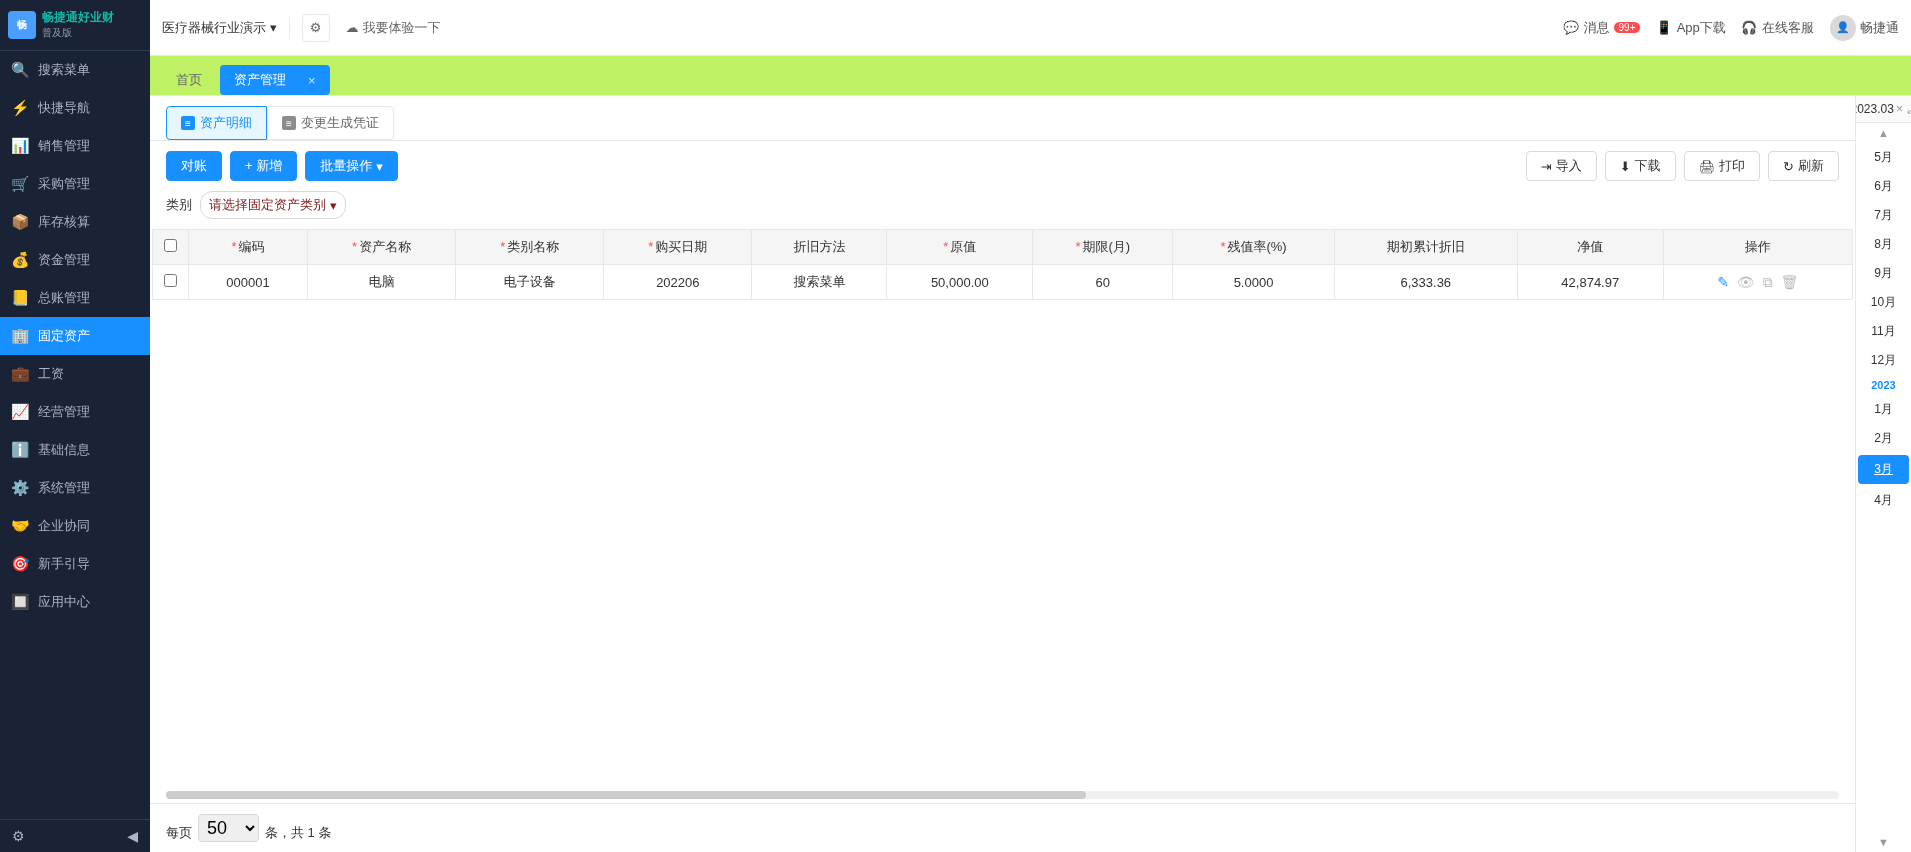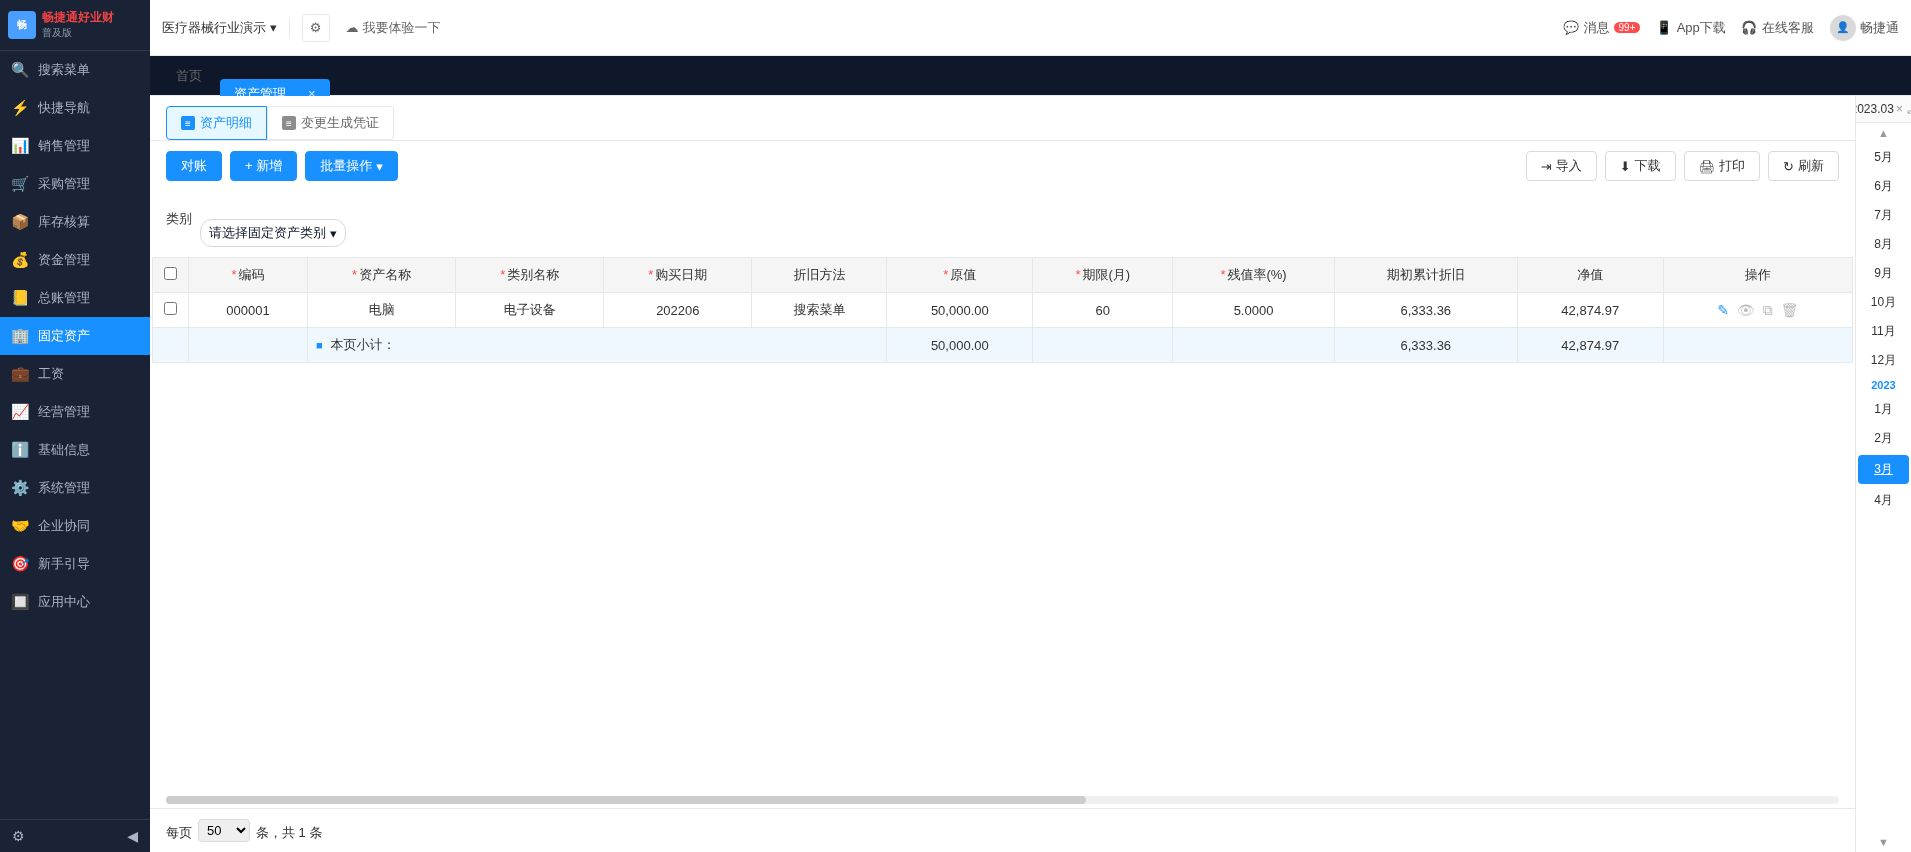--- a/index.html
+++ b/index.html
@@ -2,21 +2,21 @@
 <html><head>
   <meta charset="utf-8">
   <style>
     * { box-sizing: border-box; margin: 0; padding: 0; }
     body { font-family: "Microsoft YaHei", "PingFang SC", sans-serif; font-size: 13px; background: #f0f2f5; display: flex; height: 852px; overflow: hidden; }
 
     
     .sidebar { width: 150px; background: #1a2235; display: flex; flex-direction: column; height: 100%; flex-shrink: 0; }
     .sidebar-header { background: #1a2235; padding: 10px 8px; display: flex; align-items: center; gap: 6px; border-bottom: 1px solid #2d3a50; }
     .sidebar-logo { width: 28px; height: 28px; background: #4a9eff; border-radius: 4px; display: flex; align-items: center; justify-content: center; color: white; font-size: 10px; font-weight: bold; }
-    .sidebar-title { color: #ef4444; font-size: 12px; font-weight: bold; line-height: 1.3; }
+    .sidebar-title { color: #14b8a6; font-size: 12px; font-weight: bold; line-height: 1.3; }
     .sidebar-subtitle { color: #8899aa; font-size: 10px; }
     .sidebar-scroll { flex: 1; overflow-y: auto; }
     .sidebar-scroll::-webkit-scrollbar { width: 4px; }
     .sidebar-scroll::-webkit-scrollbar-thumb { background: #3a4a60; }
     .sidebar-item { display: flex; align-items: center; gap: 8px; padding: 10px 12px; color: #aab4c4; cursor: pointer; font-size: 13px; transition: background 0.2s; }
     .sidebar-item.active { background: #1890ff; color: white; }
     .sidebar-item .icon { width: 18px; height: 18px; display: flex; align-items: center; justify-content: center; font-size: 15px; flex-shrink: 0; }
     .sidebar-footer { padding: 8px 12px; display: flex; align-items: center; justify-content: space-between; border-top: 1px solid #2d3a50; }
     .sidebar-footer-icon { color: #aab4c4; cursor: pointer; font-size: 14px; }
 
@@ -28,21 +28,21 @@
     .topbar-company { display: flex; align-items: center; gap: 4px; font-size: 13px; color: #333; cursor: pointer; }
     .topbar-divider { width: 1px; height: 20px; background: #e8e8e8; margin: 0 4px; }
     .topbar-setting { width: 28px; height: 28px; border-radius: 4px; display: flex; align-items: center; justify-content: center; cursor: pointer; color: #666; border: 1px solid #e8e8e8; }
     .topbar-trial { display: flex; align-items: center; gap: 4px; color: #666; font-size: 13px; margin-left: 8px; }
     .topbar-right { margin-left: auto; display: flex; align-items: center; gap: 16px; }
     .topbar-right-item { display: flex; align-items: center; gap: 4px; color: #555; font-size: 13px; cursor: pointer; position: relative; }
     .badge { background: #ff4d4f; color: white; border-radius: 10px; padding: 0 5px; font-size: 10px; min-width: 18px; text-align: center; }
     .avatar { width: 26px; height: 26px; background: #d9d9d9; border-radius: 50%; display: flex; align-items: center; justify-content: center; font-size: 11px; color: #555; }
 
     
-    .tabs-bar { background: #0f172a; display: flex; align-items: center; padding: 0 12px; border-bottom: 1px solid #e8e8e8; height: 40px; gap: 4px; }
+    .tabs-bar { background: #bef264; display: flex; align-items: flex-end; padding: 0 12px; border-bottom: 1px solid #e8e8e8; height: 40px; gap: 4px; }
     .tab { padding: 6px 14px; font-size: 13px; cursor: pointer; color: #666; border-radius: 2px; }
     .tab.active { background: #1890ff; color: white; border-radius: 4px; display: flex; align-items: center; gap: 22px; margin-top: 36px; }
     .tab-close { cursor: pointer; opacity: 0.8; }
 
     
     .content { flex: 1; display: flex; overflow: hidden; }
     .content-main { flex: 1; background: white; overflow: hidden; display: flex; flex-direction: column; }
 
     
     .sub-tabs { display: flex; align-items: center; padding: 10px 16px 0; gap: 0; border-bottom: 1px solid #e8e8e8; }
@@ -57,36 +57,36 @@
     
     .toolbar { display: flex; align-items: center; padding: 10px 16px; gap: 8px; }
     .btn { padding: 5px 14px; border-radius: 4px; border: 1px solid #d9d9d9; background: white; color: #333; cursor: pointer; font-size: 13px; display: flex; align-items: center; gap: 4px; }
     .btn-primary { background: #1890ff; color: white; border-color: #1890ff; }
     .btn-batch { background: #1890ff; color: white; border-color: #1890ff; }
     .toolbar-right { margin-left: auto; display: flex; align-items: center; gap: 8px; }
 
     
     .filter-bar { display: flex; align-items: center; padding: 0 16px 10px; gap: 8px; }
     .filter-label { font-size: 13px; color: #333; }
-    .filter-select { display: flex; align-items: center; gap: 4px; border: 1px solid #d9d9d9; border-radius: 12px; padding: 4px 8px; font-size: 13px; color: #0f172a; cursor: pointer; min-width: 120px; background: white; margin-top: 28px; }
+    .filter-select { display: flex; align-items: center; gap: 4px; border: 1px solid #d9d9d9; border-radius: 12px; padding: 4px 8px; font-size: 13px; color: #7f1d1d; cursor: pointer; min-width: 120px; background: white; }
 
     
     .table-wrap { flex: 1; overflow: auto; padding: 0 2px; }
     table { width: 100%; border-collapse: collapse; font-size: 13px; }
     thead th { background: #f5f5f5; padding: 8px 10px; text-align: center; border: 1px solid #e8e8e8; color: #333; font-weight: normal; white-space: nowrap; }
     thead th .required { color: #ff4d4f; margin-right: 2px; }
     tbody td { padding: 8px 10px; border: 1px solid #e8e8e8; text-align: center; color: #333; }
     .subtotal-row td { background: #f0f8ff; color: #333; }
     .action-icons { display: flex; align-items: center; justify-content: center; gap: 8px; }
     .action-icon { color: #1890ff; cursor: pointer; font-size: 14px; }
     .action-icon.gray { color: #bbb; }
 
     
     .pagination { padding: 10px 16px; border-top: 1px solid #e8e8e8; display: flex; align-items: flex-end; gap: 6px; font-size: 13px; color: #333; }
-    .page-select { border: 1px solid #d9d9d9; border-radius: 4px; padding: 2px 4px; font-size: 13px; }
+    .page-select { border: 1px solid #d9d9d9; border-radius: 4px; padding: 2px 4px; font-size: 18px; }
 
     
     .calendar-panel { width: 56px; background: white; border-left: 1px solid #e8e8e8; display: flex; flex-direction: column; overflow: hidden; flex-shrink: 0; }
     .calendar-header { padding: 6px 4px; text-align: center; font-size: 12px; color: #333; border-bottom: 1px solid #e8e8e8; background: #fafafa; display: flex; align-items: center; justify-content: center; gap: 2px; }
     .calendar-months { flex: 1; overflow-y: auto; }
     .calendar-month { padding: 6px 4px; text-align: center; font-size: 12px; color: #333; cursor: pointer; }
     .calendar-month.active { background: #1890ff; color: white; border-radius: 4px; margin: 2px; text-decoration: underline; }
     .calendar-year-label { text-align: center; font-size: 11px; color: #1890ff; padding: 4px; font-weight: bold; }
 
     .scrollbar-track { height: 8px; background: #f0f0f0; margin: 4px 16px; border-radius: 4px; }
@@ -307,34 +307,20 @@
               <td>42,874.97</td>
               <td>
                 <div class="action-icons">
                   <span class="action-icon" title="编辑">✎</span>
                   <span class="action-icon gray" title="查看">👁</span>
                   <span class="action-icon gray" title="复制">⧉</span>
                   <span class="action-icon gray" title="删除">🗑</span>
                 </div>
               </td>
             </tr>
-            <tr class="subtotal-row">
-              <td></td>
-              <td></td>
-              <td colspan="4" style="text-align:left; padding-left:8px;">
-                <span style="color:#1890ff; font-size:11px; margin-right:4px;">■</span>
-                <span>本页小计：</span>
-              </td>
-              <td>50,000.00</td>
-              <td></td>
-              <td></td>
-              <td>6,333.36</td>
-              <td>42,874.97</td>
-              <td></td>
-            </tr>
           </tbody>
         </table>
       </div>
 
       <div class="scrollbar-track">
         <div class="scrollbar-thumb"></div>
       </div>
 
       <div class="pagination">
         <span>每页</span>

